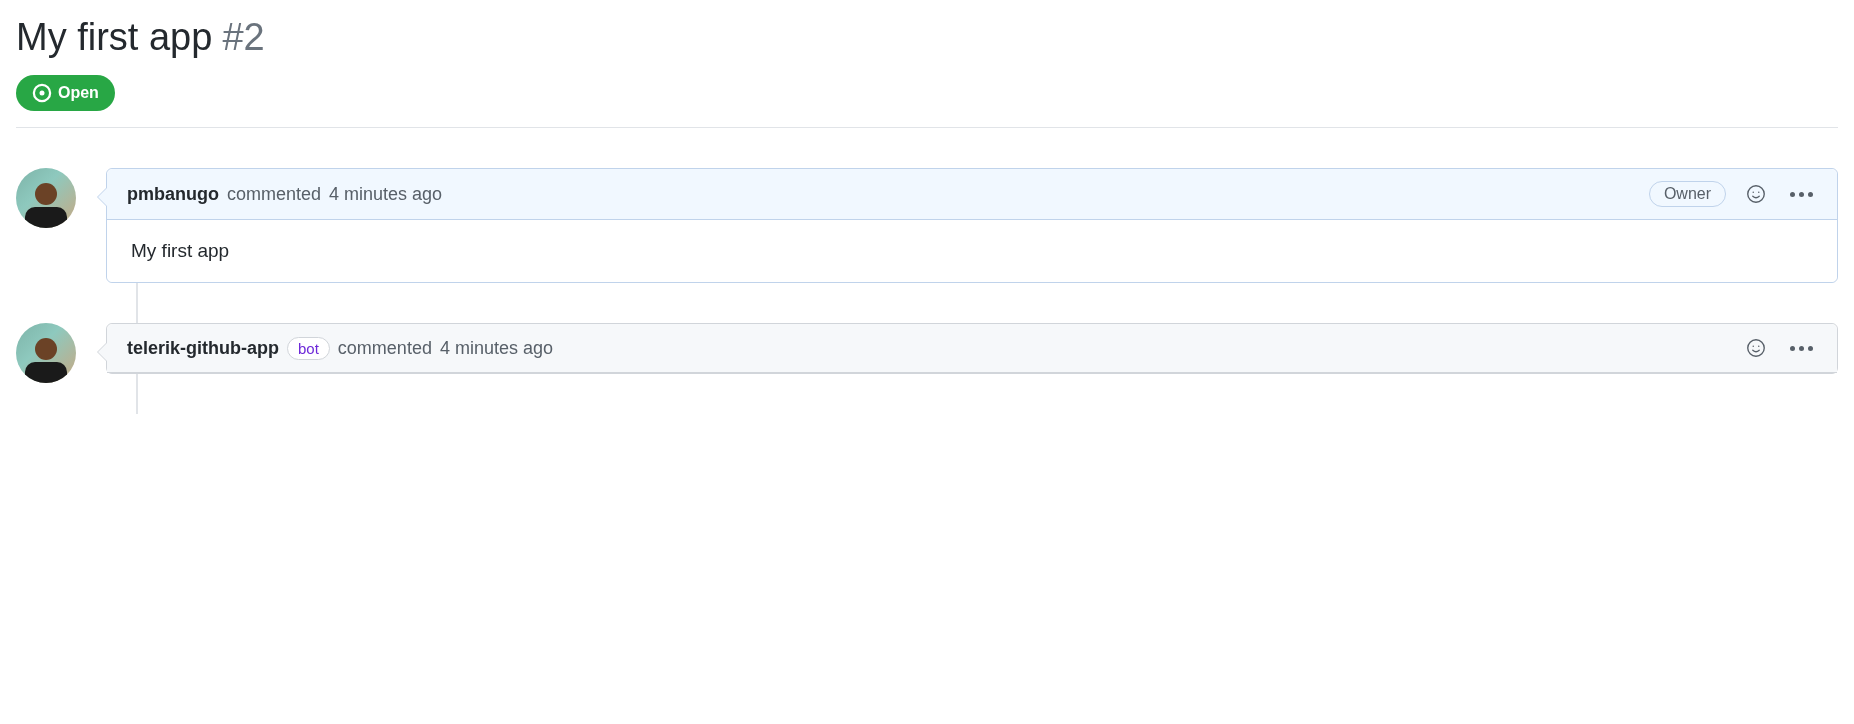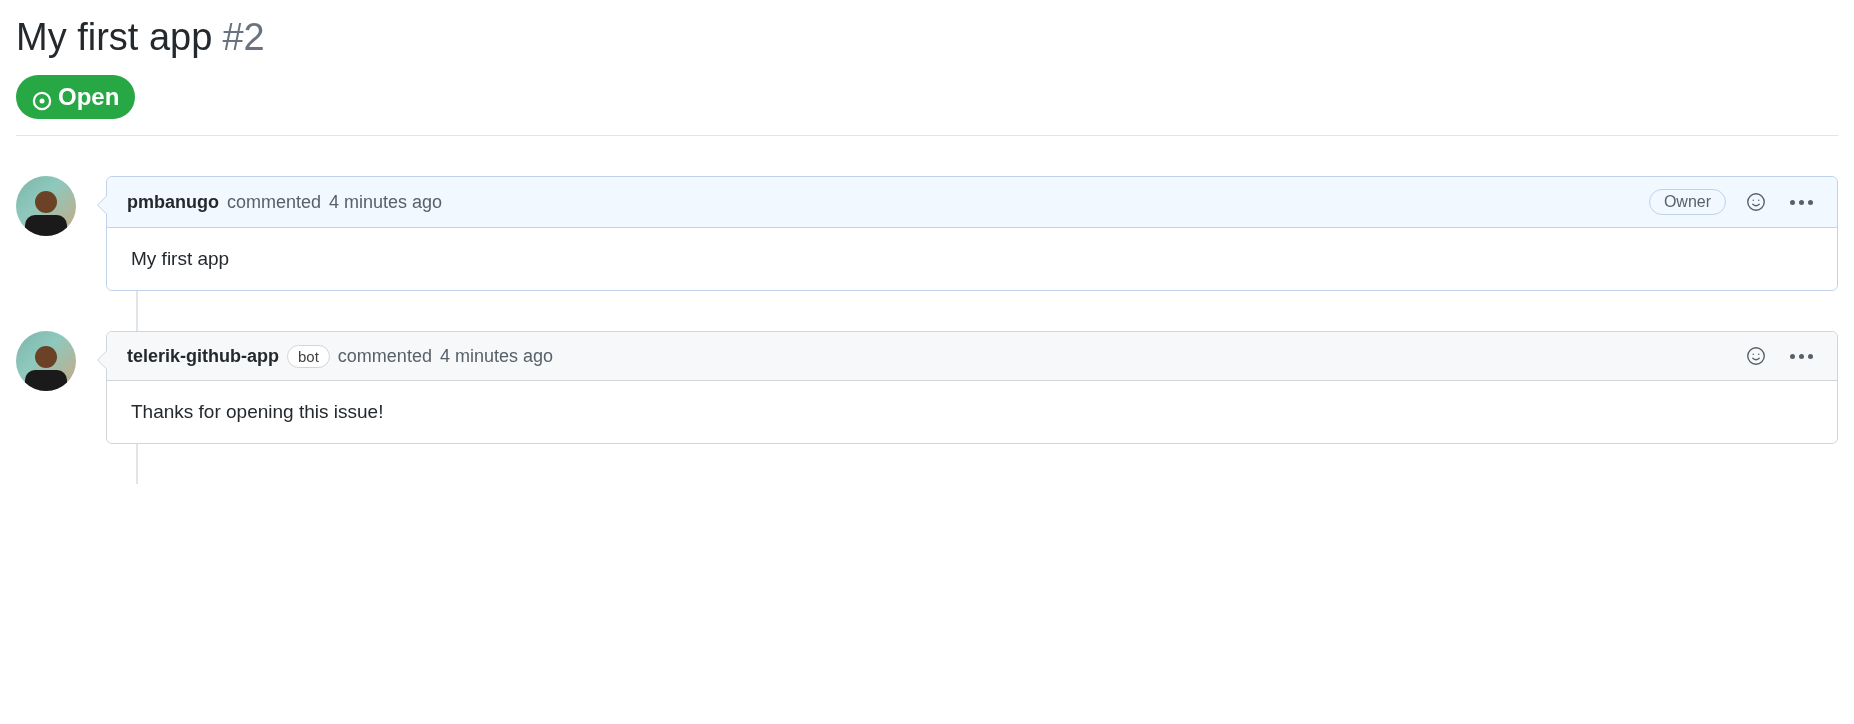--- a/index.html
+++ b/index.html
@@ -32,27 +32,27 @@
       display: flex;
       align-items: center;
       gap: 12px;
       font-size: 18px;
       color: #586069;
       padding-bottom: 16px;
       border-bottom: 1px solid #e1e4e8;
     }
     .status-badge {
       display: inline-flex;
-      align-items: flex-end;
+      align-items: center;
       gap: 6px;
       background: #28a745;
       color: #fff;
       padding: 8px 16px;
       border-radius: 24px;
-      font-size: 24px;
+      font-size: 16px;
       font-weight: 600;
     }
     .status-badge svg {
       width: 20px;
       height: 20px;
       fill: #fff;
     }
     .meta-author {
       font-weight: 600;
       color: #586069;
@@ -129,21 +129,21 @@
     }
     .comment-author {
       font-weight: 600;
       color: #24292e;
     }
     .bot-badge {
       display: inline-block;
       padding: 2px 10px;
       font-size: 15px;
       font-weight: 500;
-      color: #404040;
+      color: #6d28d9;
       border: 1px solid #d1d5da;
       border-radius: 14px;
       background: #fff;
     }
     .comment-header-right {
       display: flex;
       align-items: center;
       gap: 18px;
     }
     .owner-badge {
@@ -308,18 +308,17 @@
                 <path d="M8.5 14.5 Q12 17.5 15.5 14.5" stroke-linecap="round"></path>
               </svg>
           </span>
           <span class="kebab">
             <span></span>
               <span></span>
               <span></span>
           </span>
         </div>
       </div>
-      <div class="comment-body">Thanks for opening this issue!</div>
     </div>
     <div class="timeline-connector"></div>
   </div>
 
 </div>
 
 </body></html>

